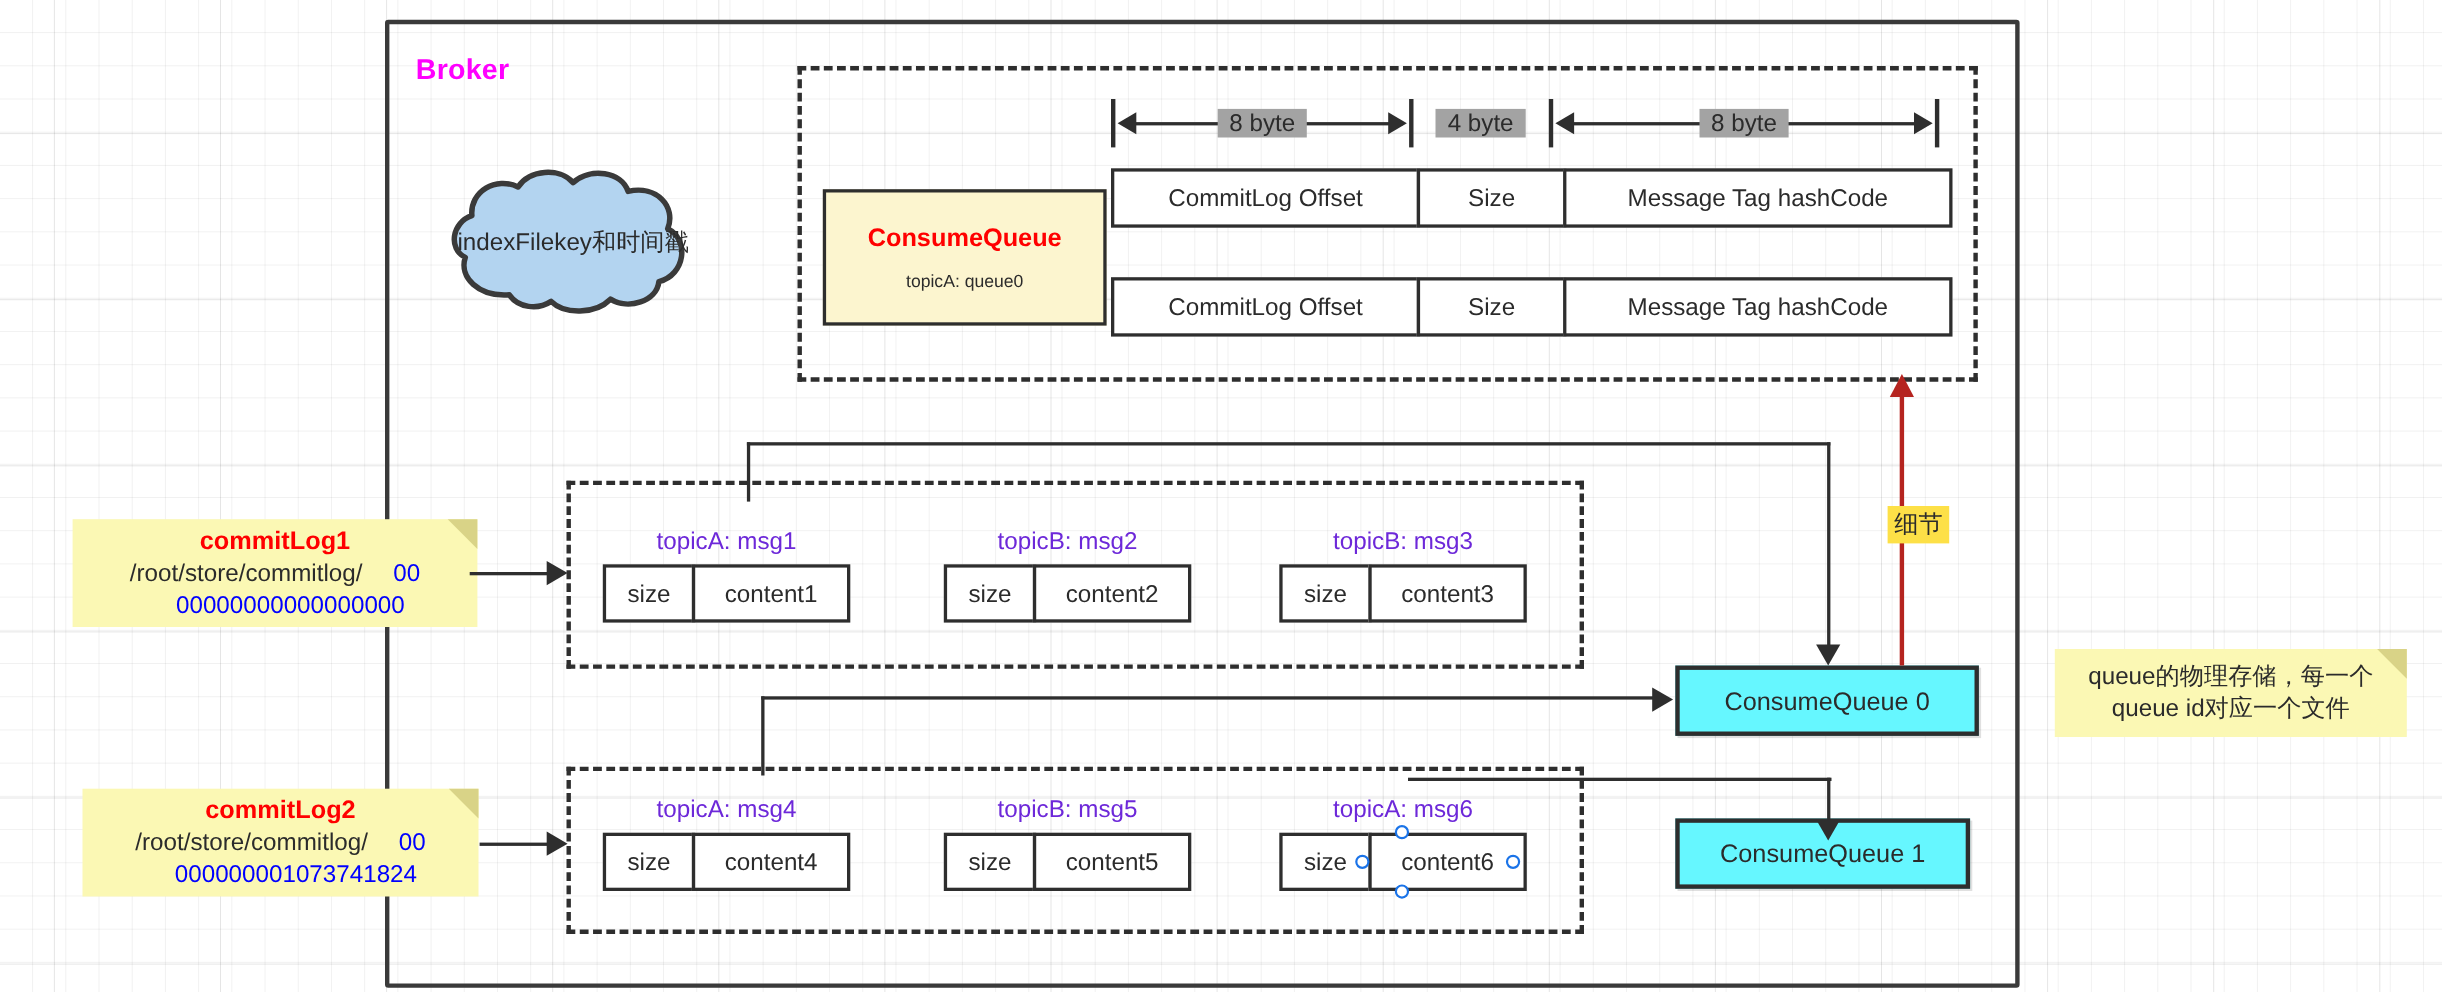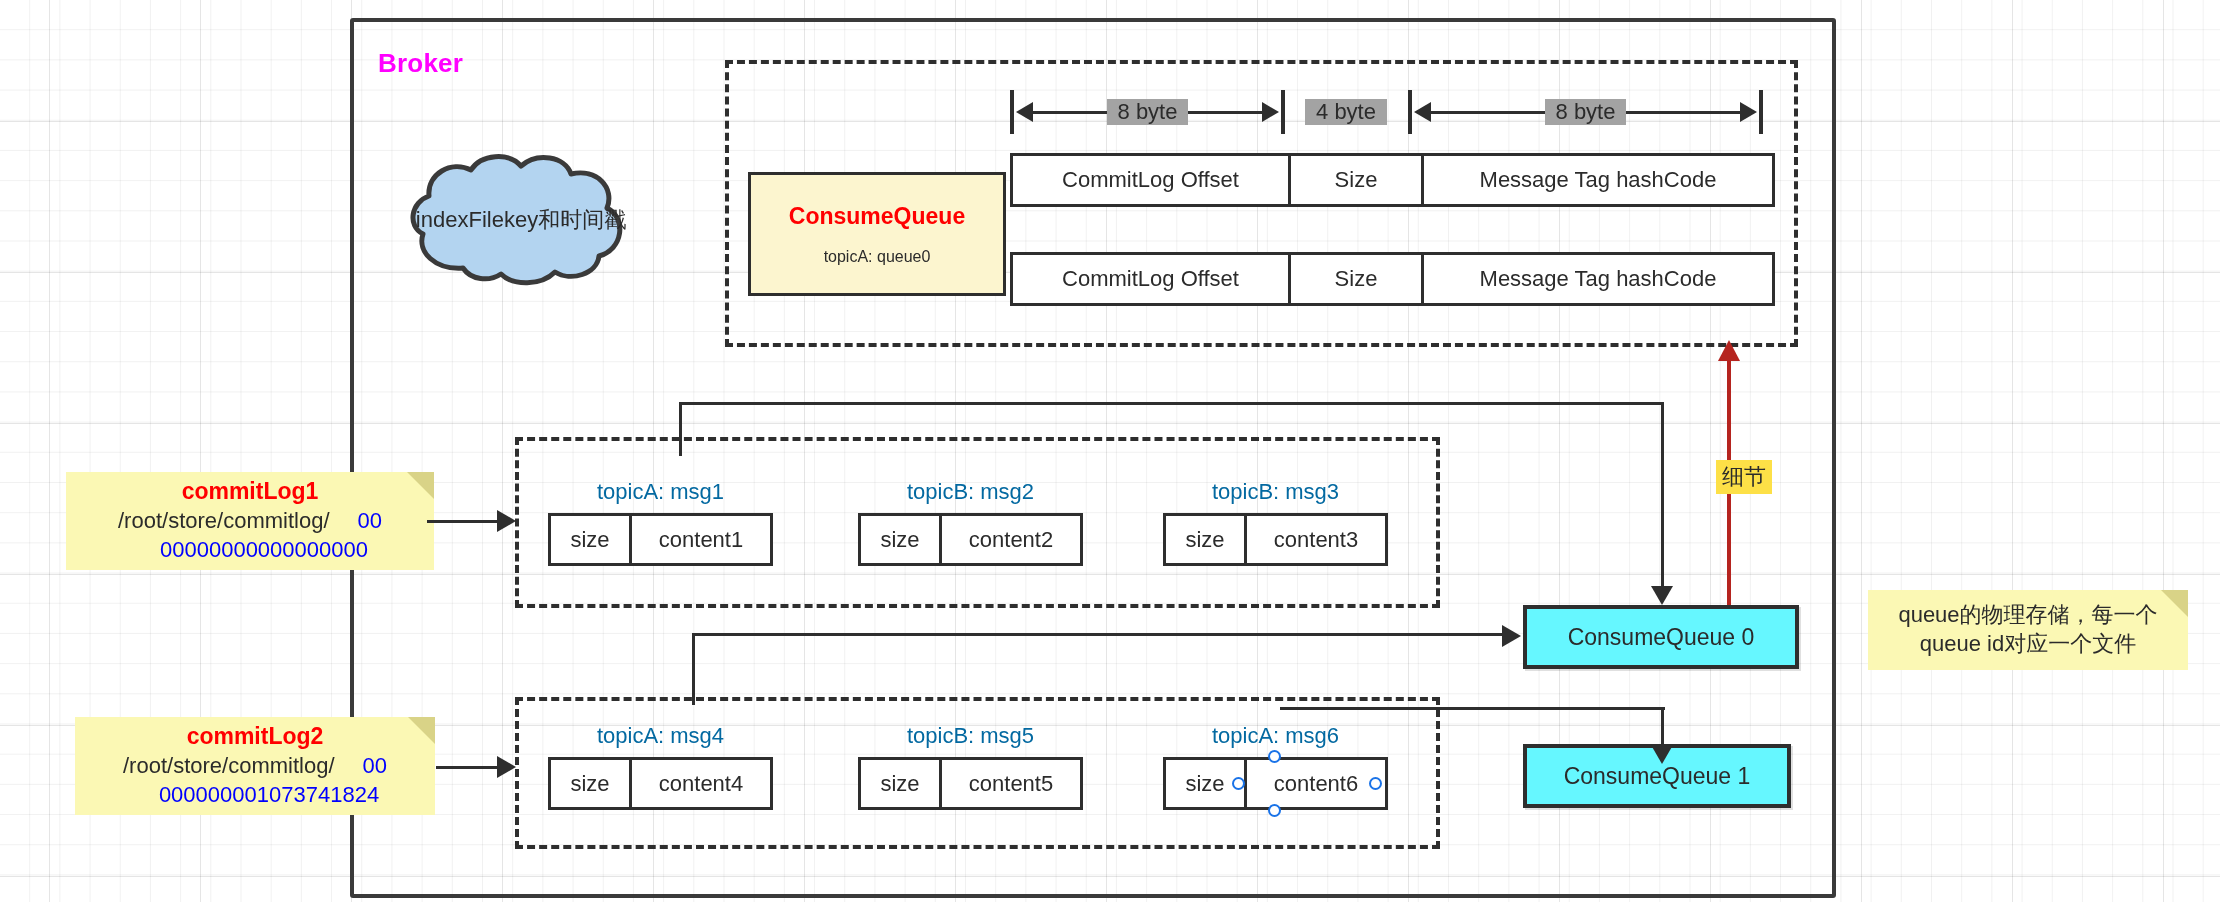--- a/index.html
+++ b/index.html
@@ -136,21 +136,21 @@
     margin-left: -3px;
   }
   .record-row .cell:first-child { margin-left: 0; }
   .cell-offset { width: 275px; }
   .cell-size   { width: 130px; }
   .cell-tag    { width: 348px; }
 
   
   .msg-group { position: absolute; }
   .msg-caption {
-    font-size: 22px; color: #0369a1;
+    font-size: 22px; color: #6d28d9;
     text-align: center; margin-bottom: 8px;
     white-space: nowrap;
   }
   .msg-box { display: flex; height: 53px; }
   .msg-box .mcell {
     border: 3px solid #2e2e2e;
     background: #ffffff;
     display: flex; align-items: center; justify-content: center;
     font-size: 22px; color: #2b2b2b;
     margin-left: -3px;

